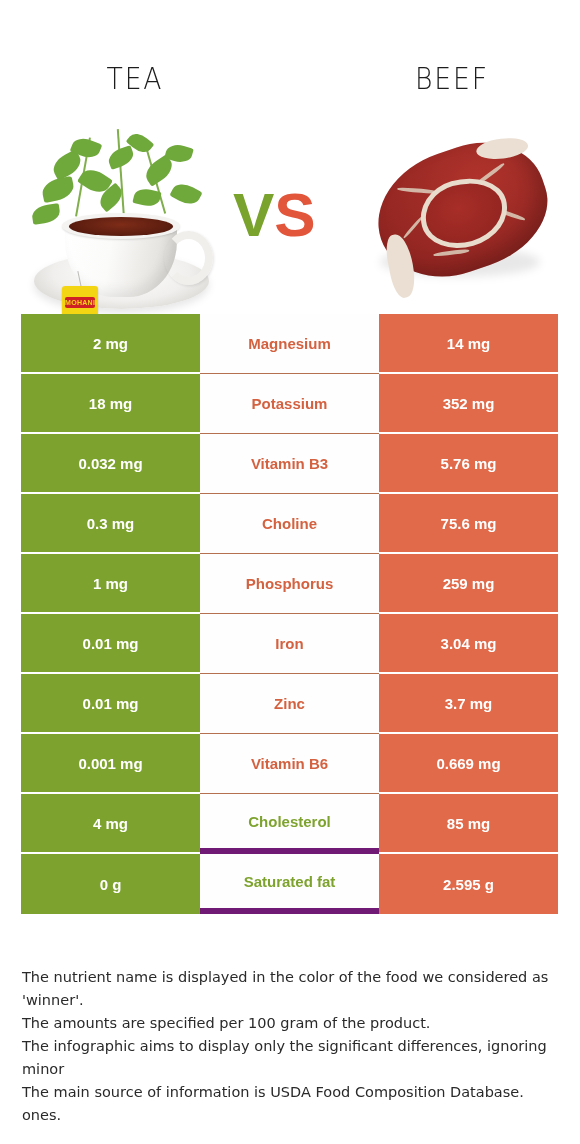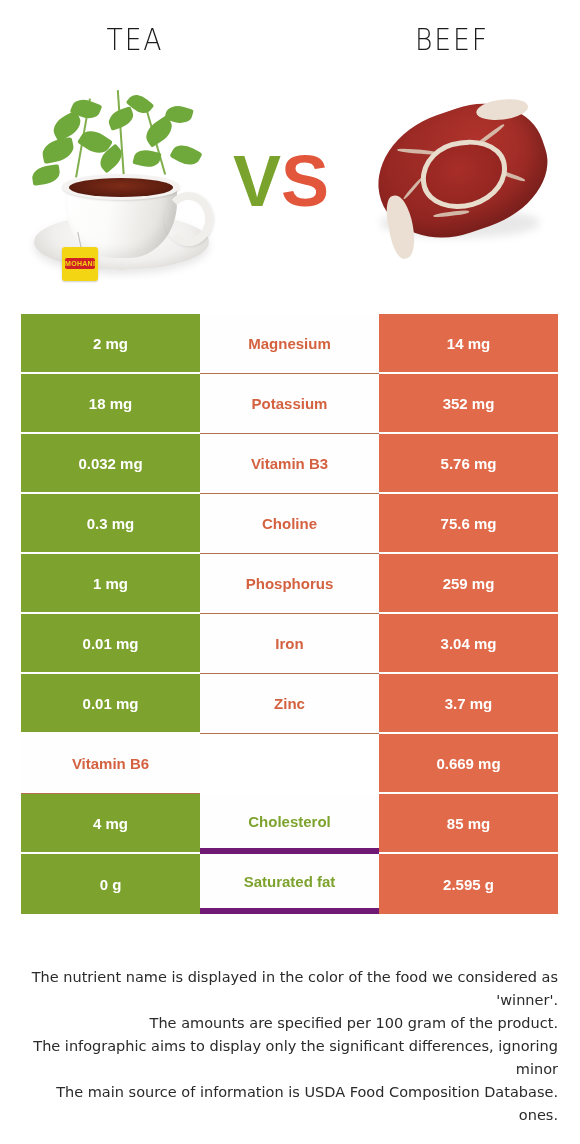--- a/index.html
+++ b/index.html
@@ -12,40 +12,41 @@
     background: #ffffff;
     font-family: "Liberation Sans", sans-serif;
     overflow: hidden;
     position: relative;
   }
 
   
   .header {
     position: relative;
     height: 300px;
+    margin-top: 39px;
   }
   .title {
     position: absolute;
     top: 22px;
     font-size: 29px;
     font-weight: 300;
     letter-spacing: 2px;
     color: #1d1d1d;
     text-align: center;
     font-family: "DejaVu Sans", sans-serif;
     transform: scale(0.92, 1.06);
   }
   .title-left  { left: 60px;  width: 150px; }
   .title-right { left: 377px; width: 150px; }
 
   .vs {
     position: absolute;
     left: 233px;
     top: 140px;
-    font-size: 72px;
+    font-size: 62px;
     font-weight: 700;
     letter-spacing: 0px;
     font-family: "Liberation Sans", sans-serif;
   }
   .vs .v { color: #79a32c; }
   .vs .s { color: #e2563c; }
 
   
   .food {
     position: absolute;
@@ -179,21 +180,20 @@
   .table {
     position: absolute;
     left: 21px;
     top: 314px;
     width: 537px;
   }
   .row {
     display: flex;
     height: 60px;
     align-items: stretch;
-    justify-content: space-between;
   }
   .cell {
     display: flex;
     align-items: center;
     justify-content: center;
     font-size: 15px;
     box-sizing: border-box;
   }
   .cell-left {
     width: 179px;
@@ -225,21 +225,21 @@
   }
   .row:last-child .cell-left,
   .row:last-child .cell-right { border-bottom: none; }
 
   
   .footer {
     position: absolute;
     left: 0;
     top: 966px;
     width: 580px;
-    text-align: right;
+    text-align: left;
     font-size: 14.5px;
     color: #2a2a2a;
     line-height: 23px;
     font-family: "DejaVu Sans", sans-serif;
   }
   .footer div { padding: 0 22px; }
 </style>
 </head>
 <body>
 
@@ -324,20 +324,21 @@
       <div class="cell cell-left">0.01 mg</div>
       <div class="cell cell-mid">Iron</div>
       <div class="cell cell-right">3.04 mg</div>
     </div>
     <div class="row win-beef">
       <div class="cell cell-left">0.01 mg</div>
       <div class="cell cell-mid">Zinc</div>
       <div class="cell cell-right">3.7 mg</div>
     </div>
     <div class="row win-beef">
+      <div class="cell cell-left">0.001 mg</div>
       <div class="cell cell-mid">Vitamin B6</div>
       <div class="cell cell-right">0.669 mg</div>
     </div>
     <div class="row win-tea">
       <div class="cell cell-left">4 mg</div>
       <div class="cell cell-mid">Cholesterol</div>
       <div class="cell cell-right">85 mg</div>
     </div>
     <div class="row win-tea">
       <div class="cell cell-left">0 g</div>

